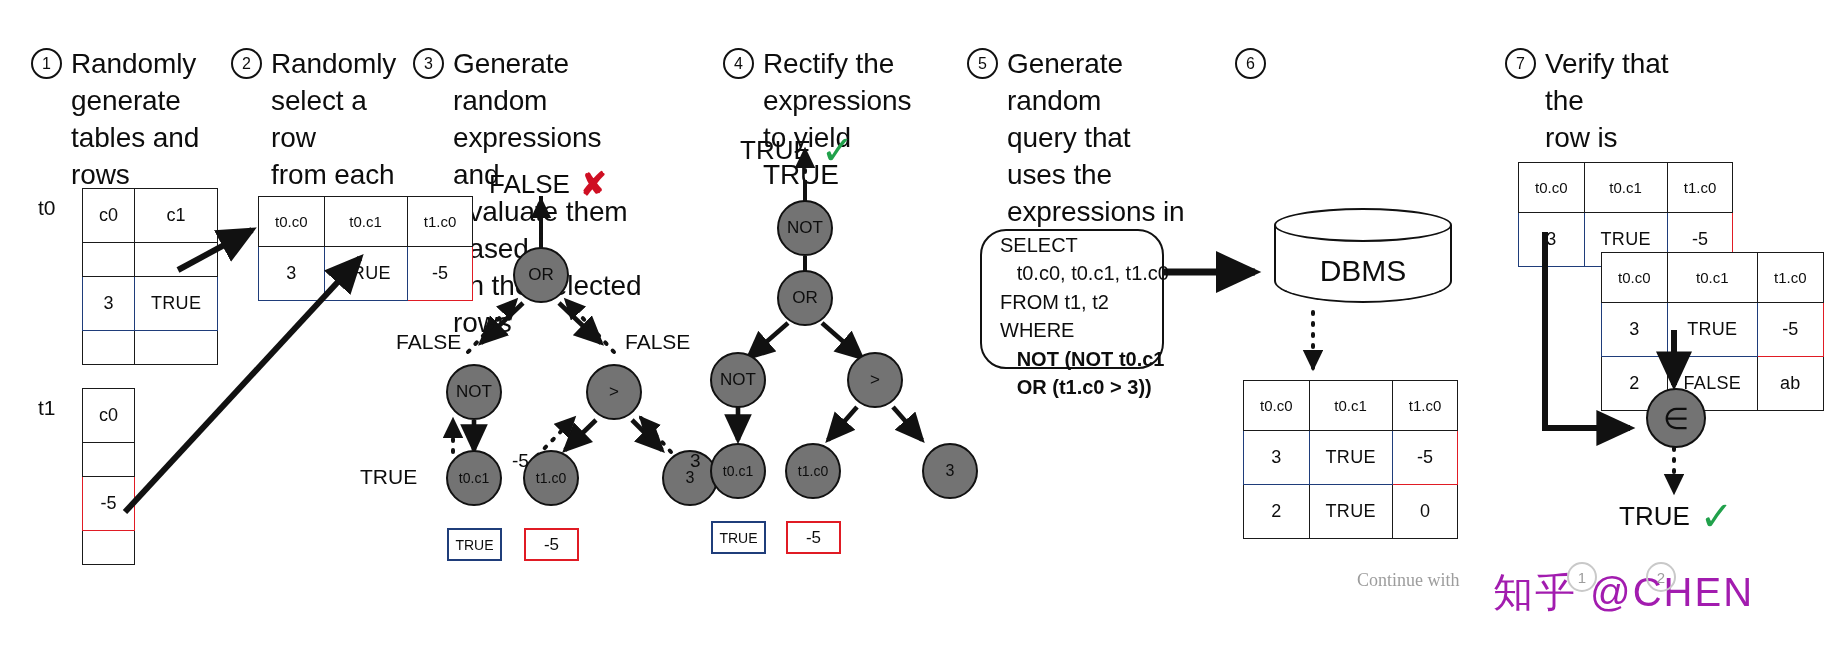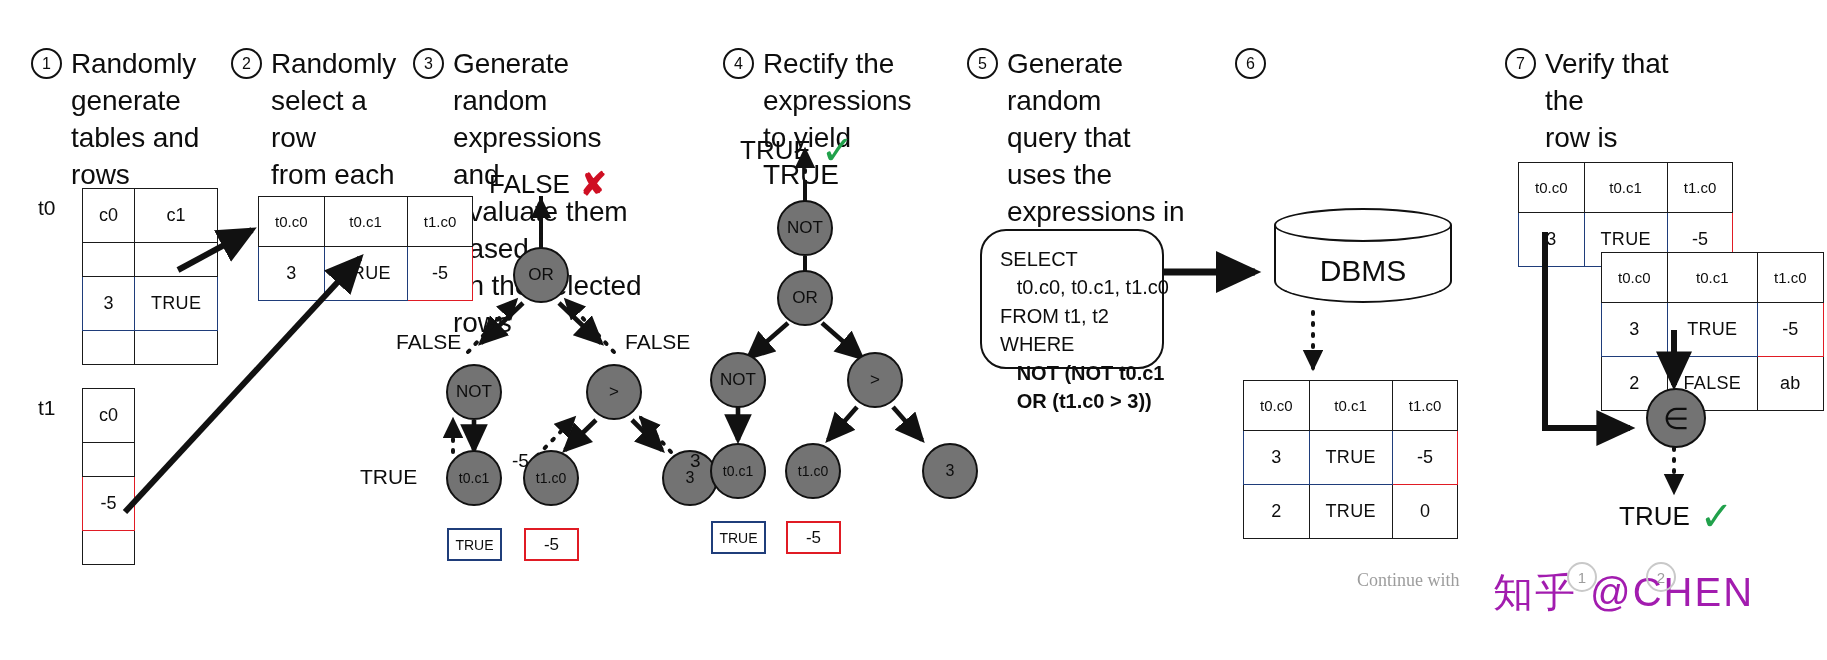--- a/index.html
+++ b/index.html
@@ -55,21 +55,21 @@
 
   .tick { color:#21a14b; font-size:40px; line-height:1; }
   .cross { color:#cf0f23; font-size:32px; line-height:1; font-weight:bold; }
 
   .verdict { position:absolute; display:flex; align-items:center; gap:10px;
              font-size:26px; }
 
   
   .sqlbox {
     position:absolute; border:2.4px solid #111; border-radius:26px;
-    background:#fff; font-size:20px; line-height:1.42; padding:14px 18px;
+    background:#fff; font-size:20px; line-height:1.42; padding:0 18px;
     white-space:pre; z-index:3;
   }
   .sqlbox b { font-weight:bold; }
 
   
   .cyl { position:absolute; z-index:2; }
   .cyl .body {
     position:absolute; left:0; top:17px; width:100%; height:78px;
     border-left:2.4px solid #111; border-right:2.4px solid #111;
     border-bottom:2.4px solid #111; border-radius:0 0 50% 50%/0 0 22px 22px;

